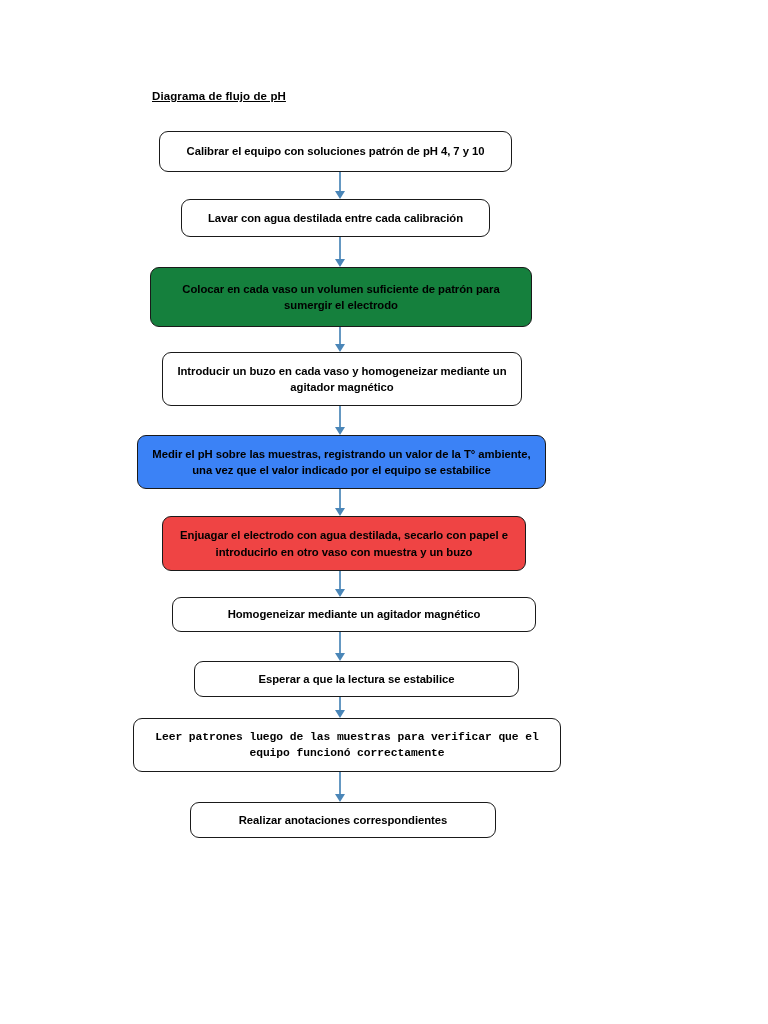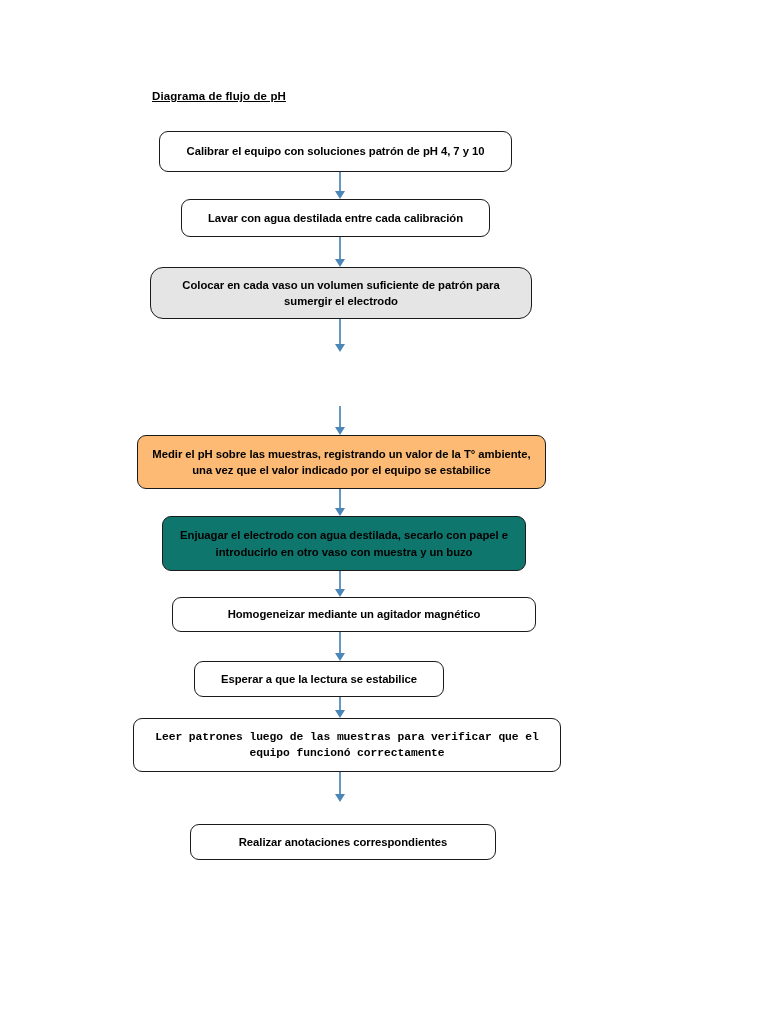--- a/index.html
+++ b/index.html
@@ -131,36 +131,39 @@
           <line x1="13" y1="0" x2="13" y2="23" stroke="#4a86b8" stroke-width="1.7"></line>
           <polygon points="8,22 18,22 13,30" fill="#4a86b8"></polygon>
         </svg>
       </div>
       <div class="node" style="left: 159px; top: 131px; width: 353px; height: 41px; border-color: rgb(26, 26, 26); background: rgb(255, 255, 255); color: rgb(0, 0, 0);">
         <span class="node-text">Calibrar el equipo con soluciones patrón de pH 4, 7 y 10</span>
       </div>
       <div class="node" style="left: 181px; top: 199px; width: 309px; height: 38px; border-color: rgb(26, 26, 26); background: rgb(255, 255, 255); color: rgb(0, 0, 0); justify-content: center;">
         <span class="node-text">Lavar con agua destilada entre cada calibración</span>
       </div>
-      <div class="node" style="left: 150px; top: 267px; width: 382px; height: 52px; border-color: rgb(26, 26, 26); background: #e5e5e5; color: rgb(0, 0, 0); border-radius: 13px;">
+      <div class="node" style="left: 150px; top: 267px; width: 382px; height: 60px; border-color: rgb(26, 26, 26); background: #15803d; color: rgb(0, 0, 0);">
         <span class="node-text">Colocar en cada vaso un volumen suficiente de patrón para sumergir el electrodo</span>
       </div>
-      <div class="node" style="left: 137px; top: 435px; width: 409px; height: 54px; border-color: rgb(26, 26, 26); background: #fdba74; color: rgb(0, 0, 0);">
+      <div class="node" style="left: 162px; top: 352px; width: 360px; height: 54px; border-color: rgb(26, 26, 26); background: rgb(255, 255, 255); color: rgb(0, 0, 0);">
+        <span class="node-text">Introducir un buzo en cada vaso y homogeneizar mediante un agitador magnético</span>
+      </div>
+      <div class="node" style="left: 137px; top: 435px; width: 409px; height: 54px; border-color: rgb(26, 26, 26); background: #3b82f6; color: rgb(0, 0, 0);">
         <span class="node-text">Medir el pH sobre las muestras, registrando un valor de la T° ambiente, una vez que el valor indicado por el equipo se estabilice</span>
       </div>
-      <div class="node" style="left: 162px; top: 516px; width: 364px; height: 55px; border-color: rgb(26, 26, 26); background: #0f766e; color: rgb(0, 0, 0);">
+      <div class="node" style="left: 162px; top: 516px; width: 364px; height: 55px; border-color: rgb(26, 26, 26); background: #ef4444; color: rgb(0, 0, 0);">
         <span class="node-text">Enjuagar el electrodo con agua destilada, secarlo con papel e introducirlo en otro vaso con muestra y un buzo</span>
       </div>
       <div class="node" style="left: 163px; top: 597px; width: 364px; height: 35px; border-color: rgb(26, 26, 26); background: rgb(255, 255, 255); color: rgb(0, 0, 0); margin-left: 9px;">
         <span class="node-text">Homogeneizar mediante un agitador magnético</span>
       </div>
-      <div class="node" style="left: 194px; top: 661px; width: 250px; height: 36px; border-color: rgb(26, 26, 26); background: rgb(255, 255, 255); color: rgb(0, 0, 0);">
+      <div class="node" style="left: 194px; top: 661px; width: 325px; height: 36px; border-color: rgb(26, 26, 26); background: rgb(255, 255, 255); color: rgb(0, 0, 0);">
         <span class="node-text">Esperar a que la lectura se estabilice</span>
       </div>
       <div class="node" style="left: 133px; top: 718px; width: 428px; height: 54px; border-color: rgb(26, 26, 26); background: rgb(255, 255, 255); color: rgb(0, 0, 0); font-family: Liberation Mono, monospace;">
         <span class="node-text">Leer patrones luego de las muestras para verificar que el equipo funcionó correctamente</span>
       </div>
-      <div class="node" style="left: 190px; top: 802px; width: 306px; height: 36px; border-color: rgb(26, 26, 26); background: rgb(255, 255, 255); color: rgb(0, 0, 0); margin-top: 22px;">
+      <div class="node" style="left: 190px; top: 802px; width: 306px; height: 36px; border-color: rgb(26, 26, 26); background: rgb(255, 255, 255); color: rgb(0, 0, 0);">
         <span class="node-text">Realizar anotaciones correspondientes</span>
       </div>
     </div>
 
 </div>
 
 </body></html>

